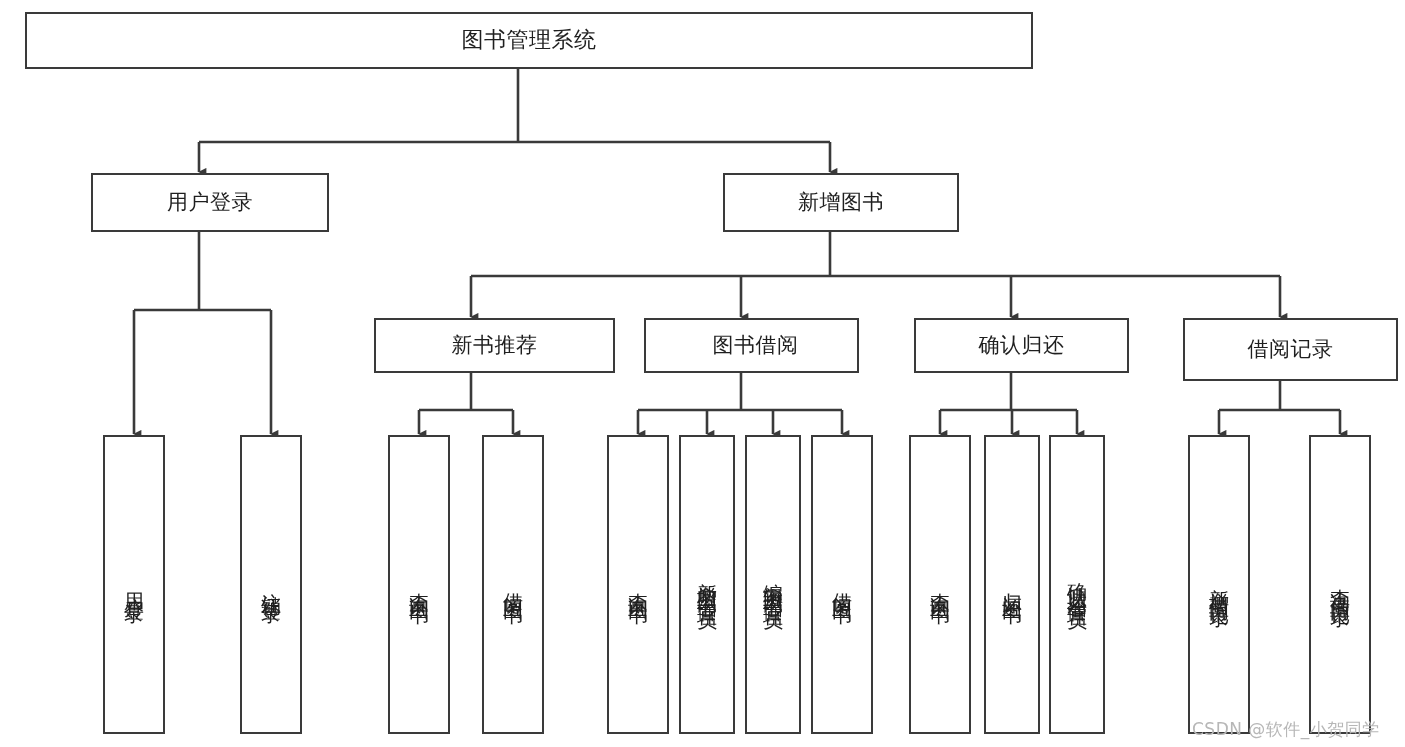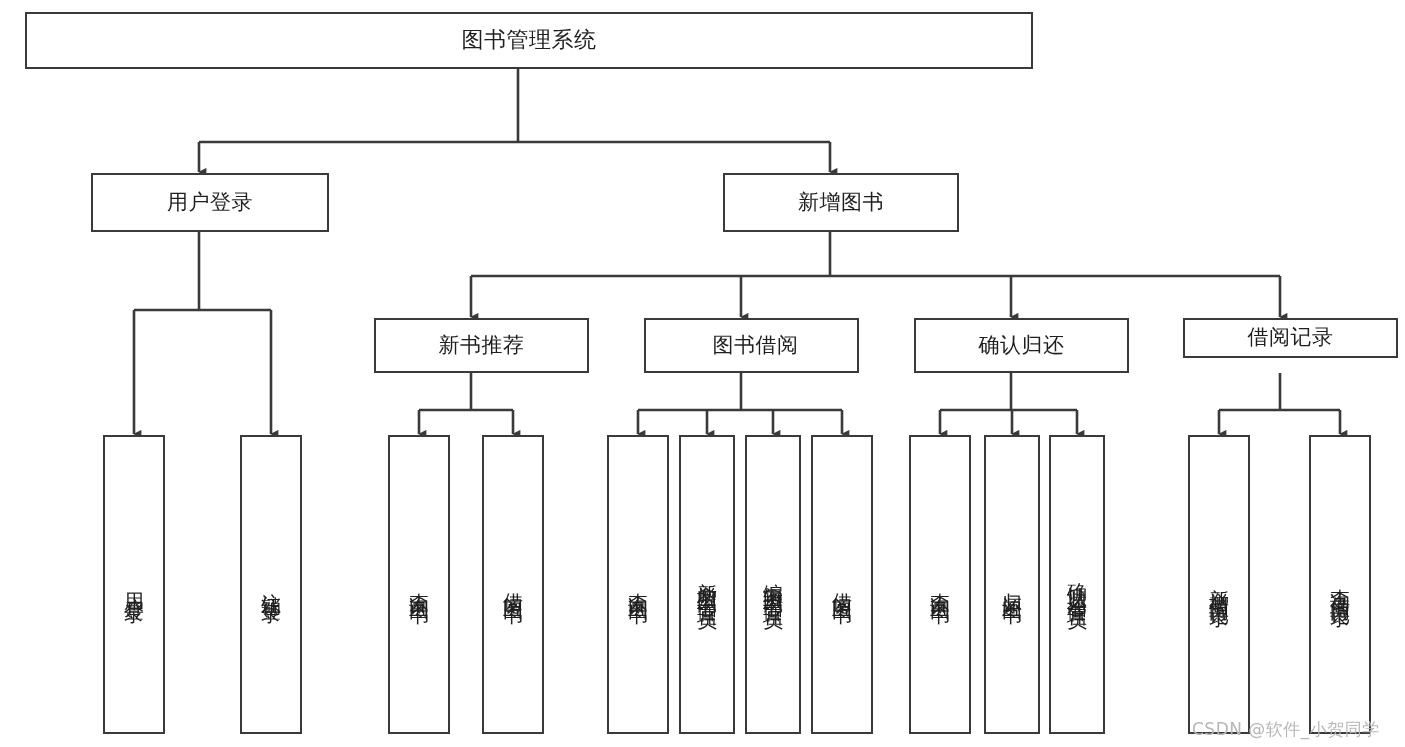--- a/index.html
+++ b/index.html
@@ -120,30 +120,30 @@
   <div id="node-layer">
       <div class="node horizontal root" style="left: 14px; top: 12px; width: 1008px; height: 57px;">
         <span class="node-label">图书管理系统</span>
       </div>
       <div class="node horizontal" style="left: 80px; top: 173px; width: 238px; height: 59px;">
         <span class="node-label">用户登录</span>
       </div>
       <div class="node horizontal" style="left: 712px; top: 173px; width: 236px; height: 59px;">
         <span class="node-label">新增图书</span>
       </div>
-      <div class="node horizontal" style="left: 363px; top: 318px; width: 215px; height: 55px;">
+      <div class="node horizontal" style="left: 363px; top: 318px; width: 241px; height: 55px;">
         <span class="node-label">新书推荐</span>
       </div>
       <div class="node horizontal" style="left: 633px; top: 318px; width: 215px; height: 55px; padding-left: 8px;">
         <span class="node-label">图书借阅</span>
       </div>
       <div class="node horizontal" style="left: 903px; top: 318px; width: 215px; height: 55px;">
         <span class="node-label">确认归还</span>
       </div>
-      <div class="node horizontal" style="left: 1172px; top: 318px; width: 215px; height: 40px;">
+      <div class="node horizontal" style="left: 1172px; top: 318px; width: 215px; height: 63px;">
         <span class="node-label">借阅记录</span>
       </div>
       <div class="node vertical" style="left: 103px; top: 435px; width: 62px; height: 299px;">
         <span class="node-label">用户登录</span>
       </div>
       <div class="node vertical" style="left: 240px; top: 435px; width: 62px; height: 299px;">
         <span class="node-label">注销登录</span>
       </div>
       <div class="node vertical" style="left: 388px; top: 435px; width: 62px; height: 299px;">
         <span class="node-label">查询图书</span>

